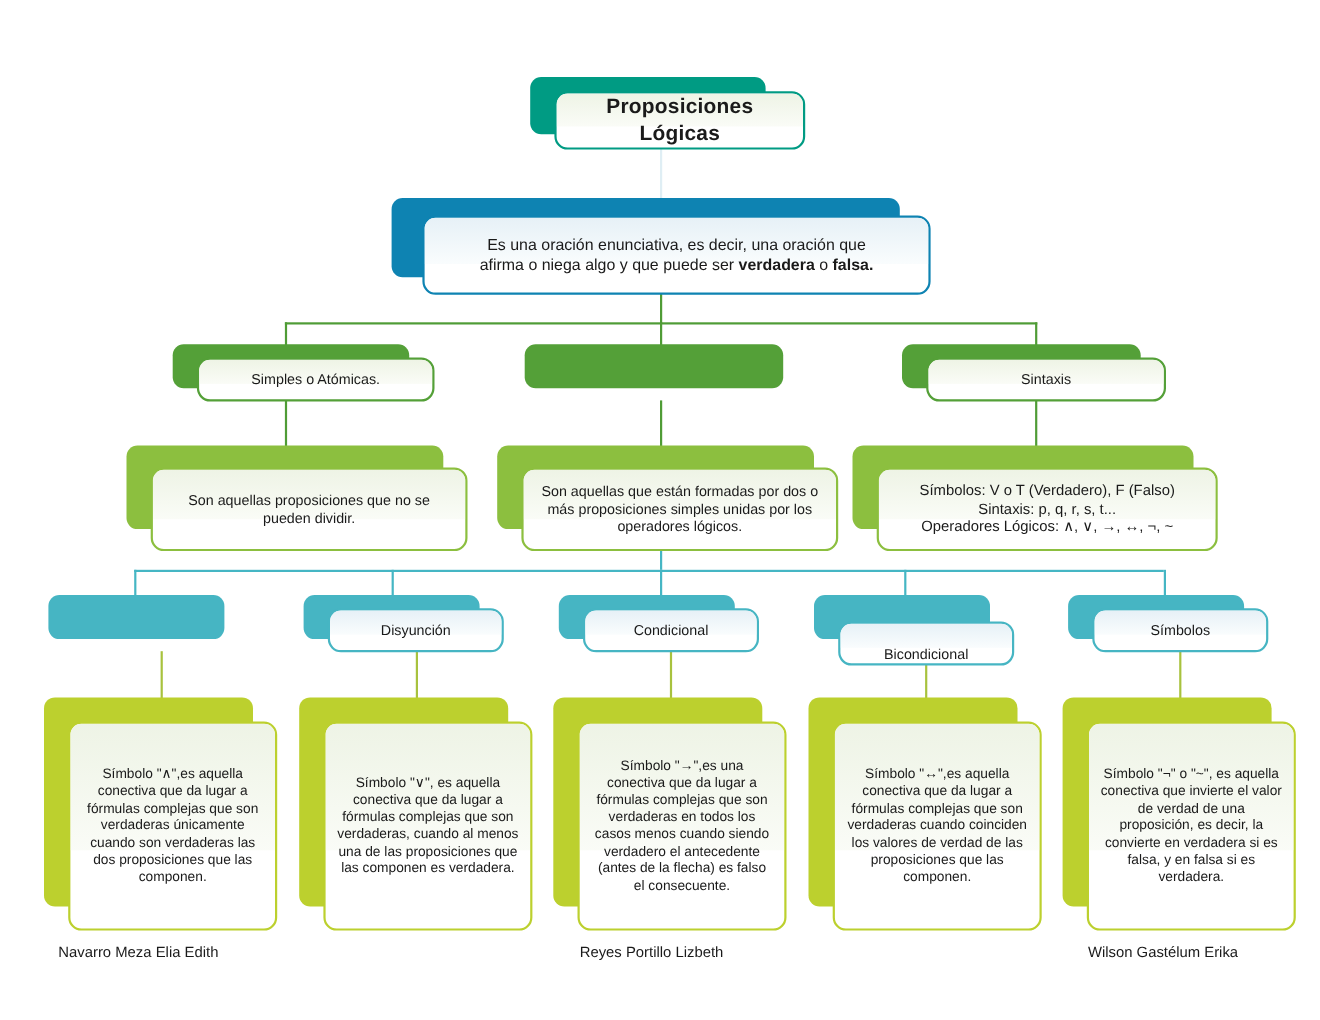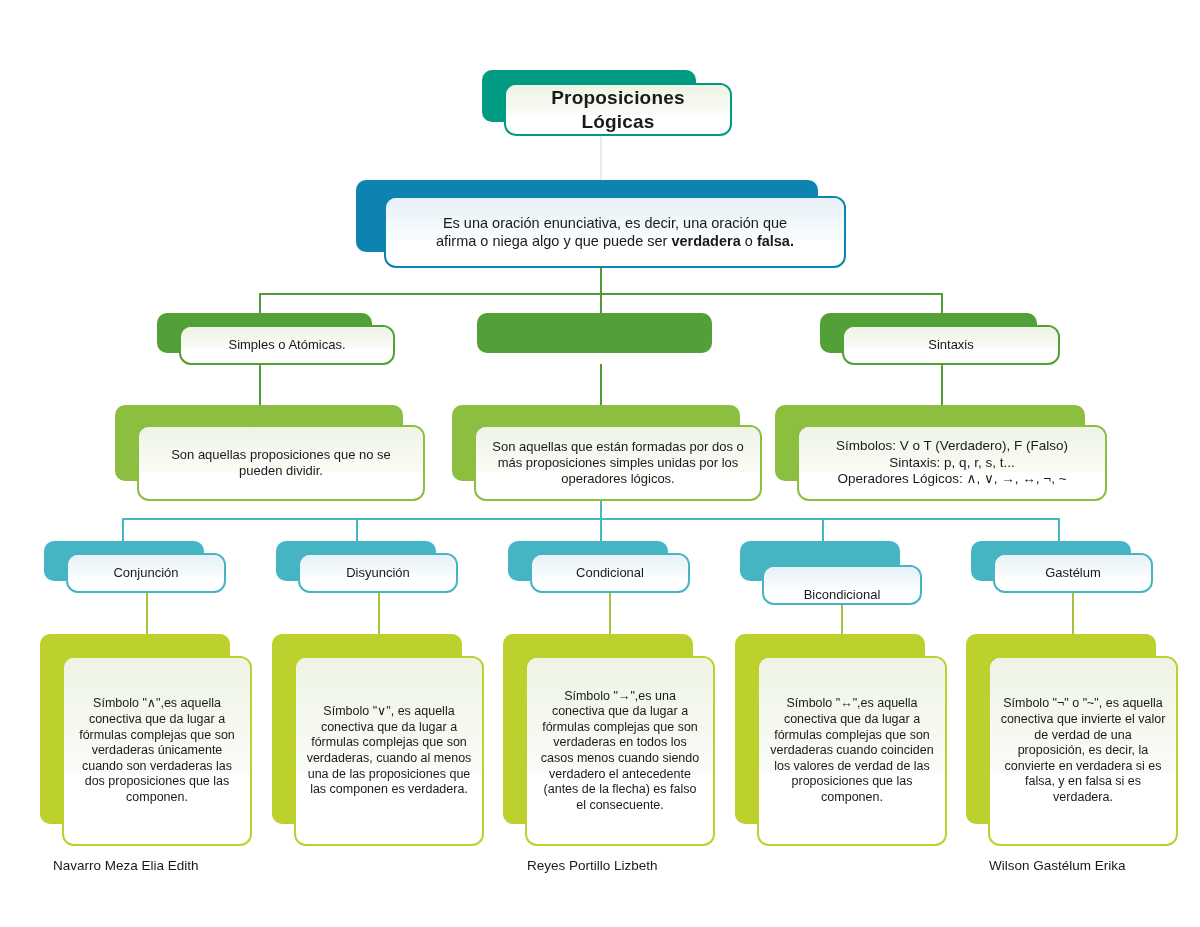--- a/index.html
+++ b/index.html
@@ -165,23 +165,20 @@
       <span class="inner t-sintaxis">
         <span>Símbolos: V o T (Verdadero), F (Falso)</span><br>
         <span>Sintaxis: p, q, r, s, t...</span><br>
         <span>Operadores Lógicos: ∧, ∨, →, ↔, ¬, ~</span>
       </span>
     </div>
   </div>
 
   <div class="node p-cyan cool" style="left:44px;top:541px;width:182px;height:52px;">
     <div class="shadow" style="width:160px;height:40px;"></div>
-    <div class="card" style="left:22px;top:12px;width:160px;height:40px;">
-      <span class="inner t-cat">Conjunción</span>
-    </div>
   </div>
 
   <div class="node p-cyan cool" style="left:276px;top:541px;width:182px;height:52px;">
     <div class="shadow" style="width:160px;height:40px;"></div>
     <div class="card" style="left:22px;top:12px;width:160px;height:40px;">
       <span class="inner t-cat">Disyunción</span>
     </div>
   </div>
 
   <div class="node p-cyan cool" style="left:508px;top:541px;width:182px;height:52px;">
@@ -194,21 +191,21 @@
   <div class="node p-cyan cool" style="left:740px;top:541px;width:182px;height:52px;">
     <div class="shadow" style="width:160px;height:40px;"></div>
     <div class="card" style="left:22px;top:24px;width:160px;height:40px;align-items:flex-end;">
       <span class="inner t-cat">Bicondicional</span>
     </div>
   </div>
 
   <div class="node p-cyan cool" style="left:971px;top:541px;width:182px;height:52px;">
     <div class="shadow" style="width:160px;height:40px;"></div>
     <div class="card" style="left:22px;top:12px;width:160px;height:40px;">
-      <span class="inner t-cat">Gastélum</span>
+      <span class="inner t-cat">Símbolos</span>
     </div>
   </div>
 
   <div class="node p-olive2" style="left:40px;top:634px;width:212px;height:212px;">
     <div class="shadow" style="width:190px;height:190px;"></div>
     <div class="card" style="left:22px;top:22px;width:190px;height:190px;">
       <span class="inner t-leaf">Símbolo "∧",es aquella conectiva que da lugar a fórmulas complejas que son verdaderas únicamente cuando son verdaderas las dos proposiciones que las componen.</span>
     </div>
   </div>
 

